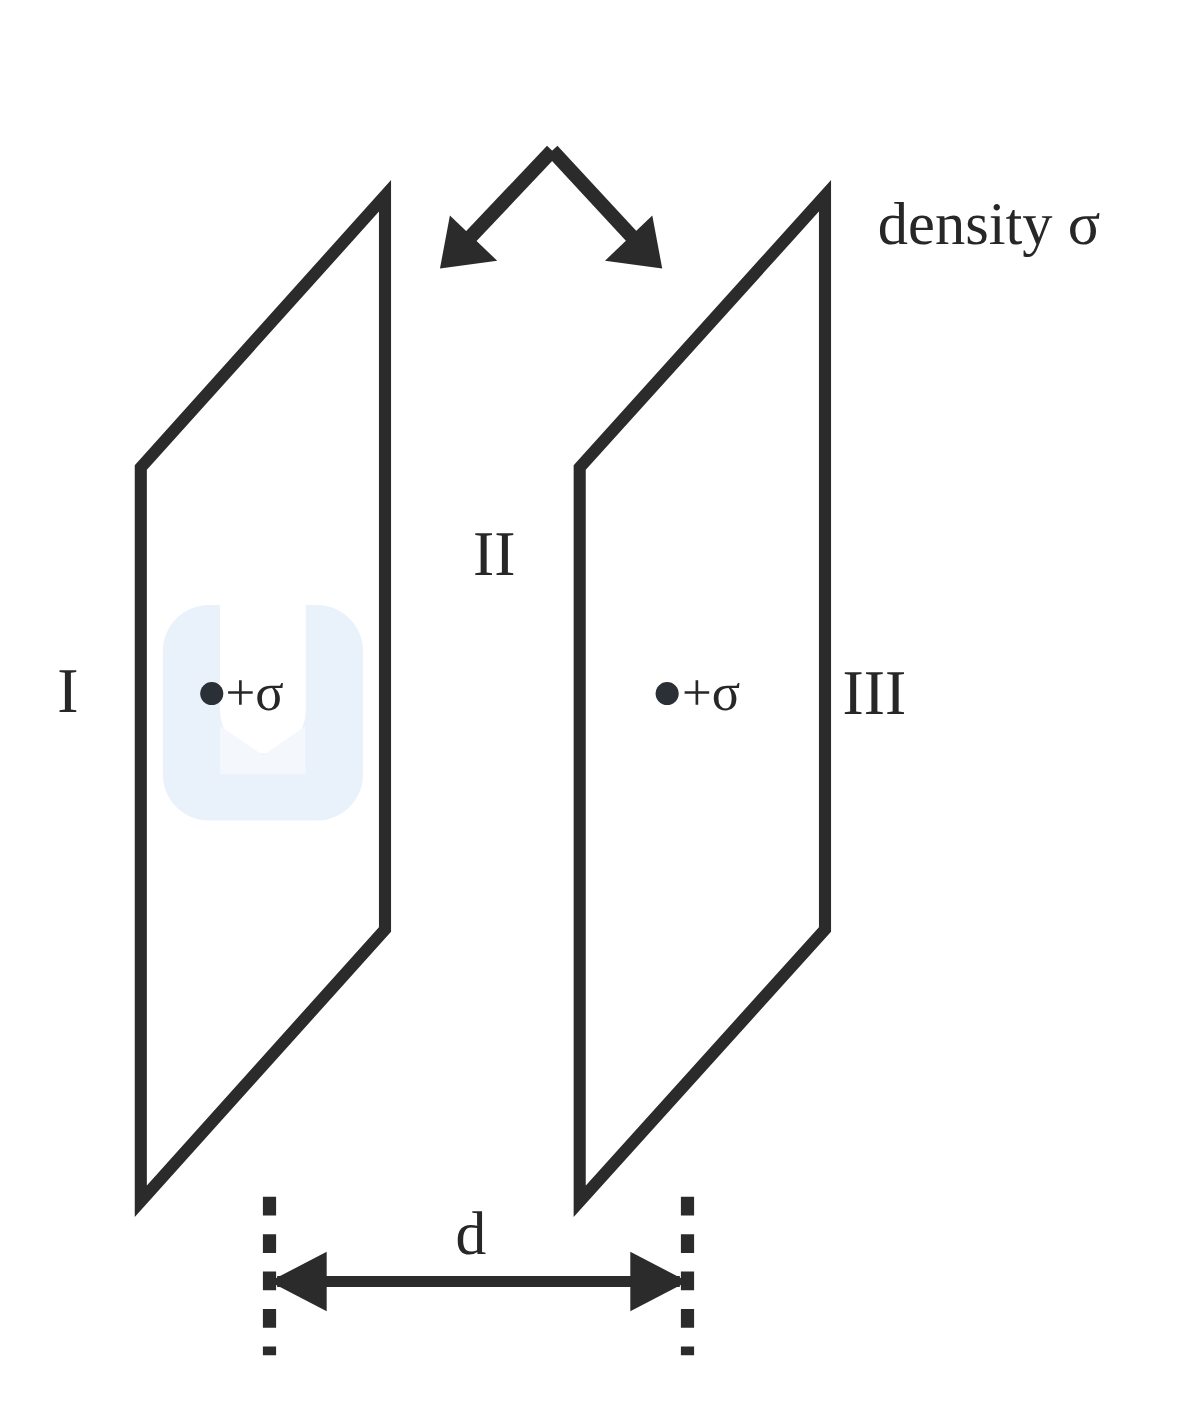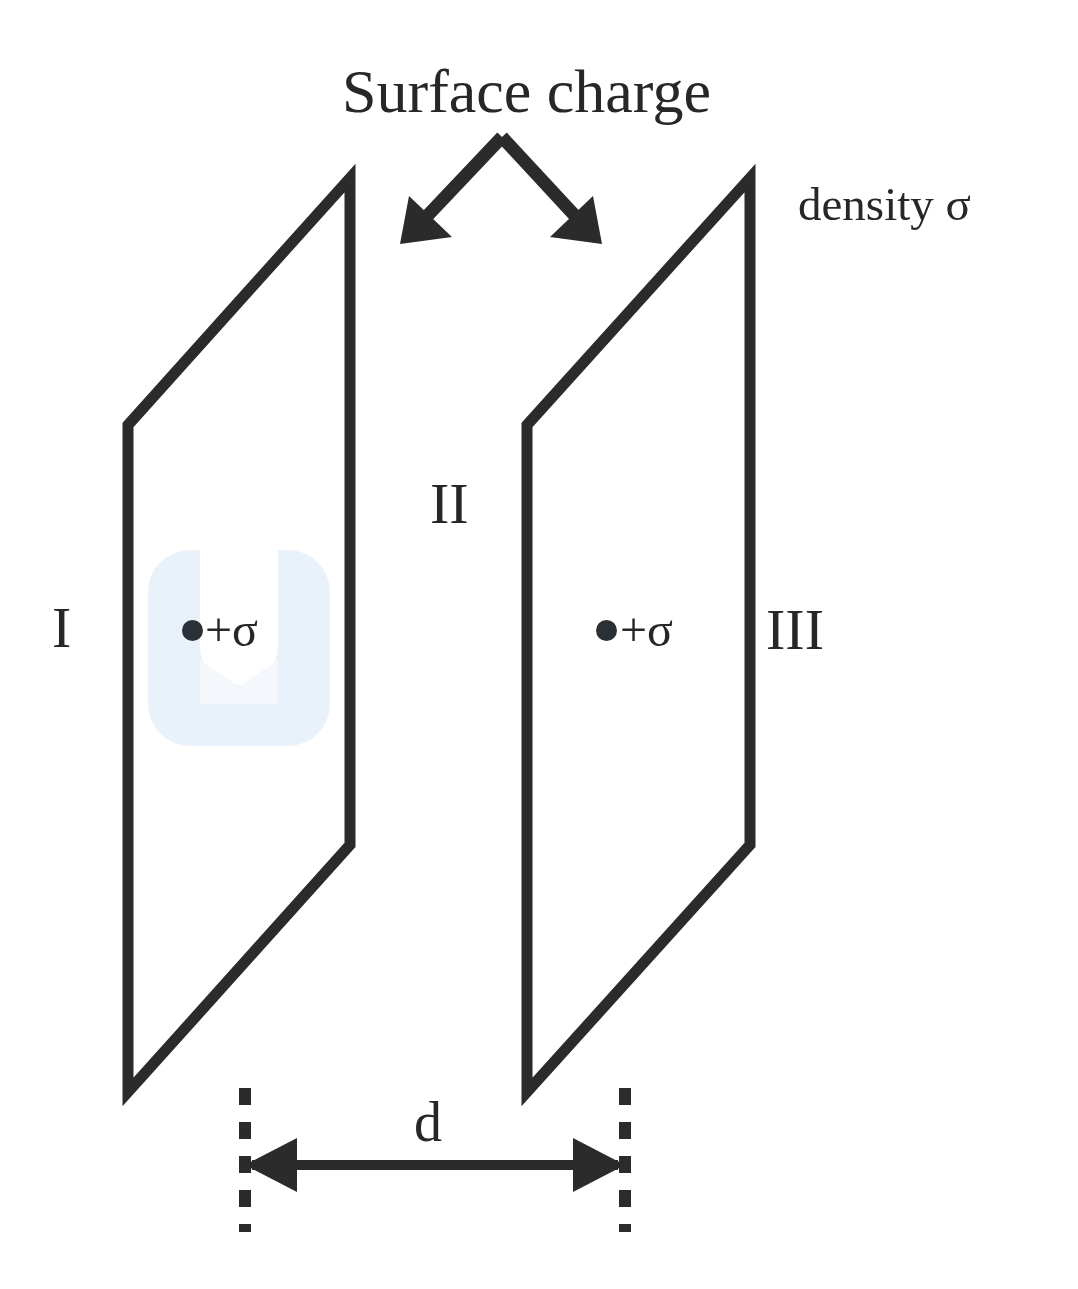--- a/index.html
+++ b/index.html
@@ -74,21 +74,21 @@
   }
   #title-surface-charge {
     left: 342px;
     top: 56px;
     font-size: 62px;
     line-height: 70px;
   }
   #label-density {
     left: 798px;
     top: 172px;
-    font-size: 47px;
+    font-size: 55px;
     line-height: 64px;
   }
   #label-region-1 {
     left: 52px;
     top: 596px;
     font-size: 58px;
     line-height: 64px;
   }
   #label-region-2 {
     left: 430px;
@@ -155,21 +155,20 @@
     <polygon points="602,244 593,196 550,237" fill="#2b2b2b"></polygon>
 
     <line x1="245" y1="1088" x2="245" y2="1232" stroke="#2b2b2b" stroke-width="12" stroke-dasharray="17 17"></line>
     <line x1="625" y1="1088" x2="625" y2="1232" stroke="#2b2b2b" stroke-width="12" stroke-dasharray="17 17"></line>
 
     <line x1="252" y1="1165" x2="618" y2="1165" stroke="#2b2b2b" stroke-width="10"></line>
     <polygon points="245,1165 297,1138 297,1192" fill="#2b2b2b"></polygon>
     <polygon points="625,1165 573,1138 573,1192" fill="#2b2b2b"></polygon>
   </svg>
 
-  <div class="lbl" id="title-surface-charge">Surface charge</div>
 
   <div class="lbl" id="label-density">density σ</div>
 
   <div class="lbl" id="label-region-1">I</div>
 
   <div class="lbl" id="label-region-2">II</div>
 
   <div class="lbl" id="label-region-3">III</div>
 
   <div class="lbl" id="label-distance-d">d</div>

